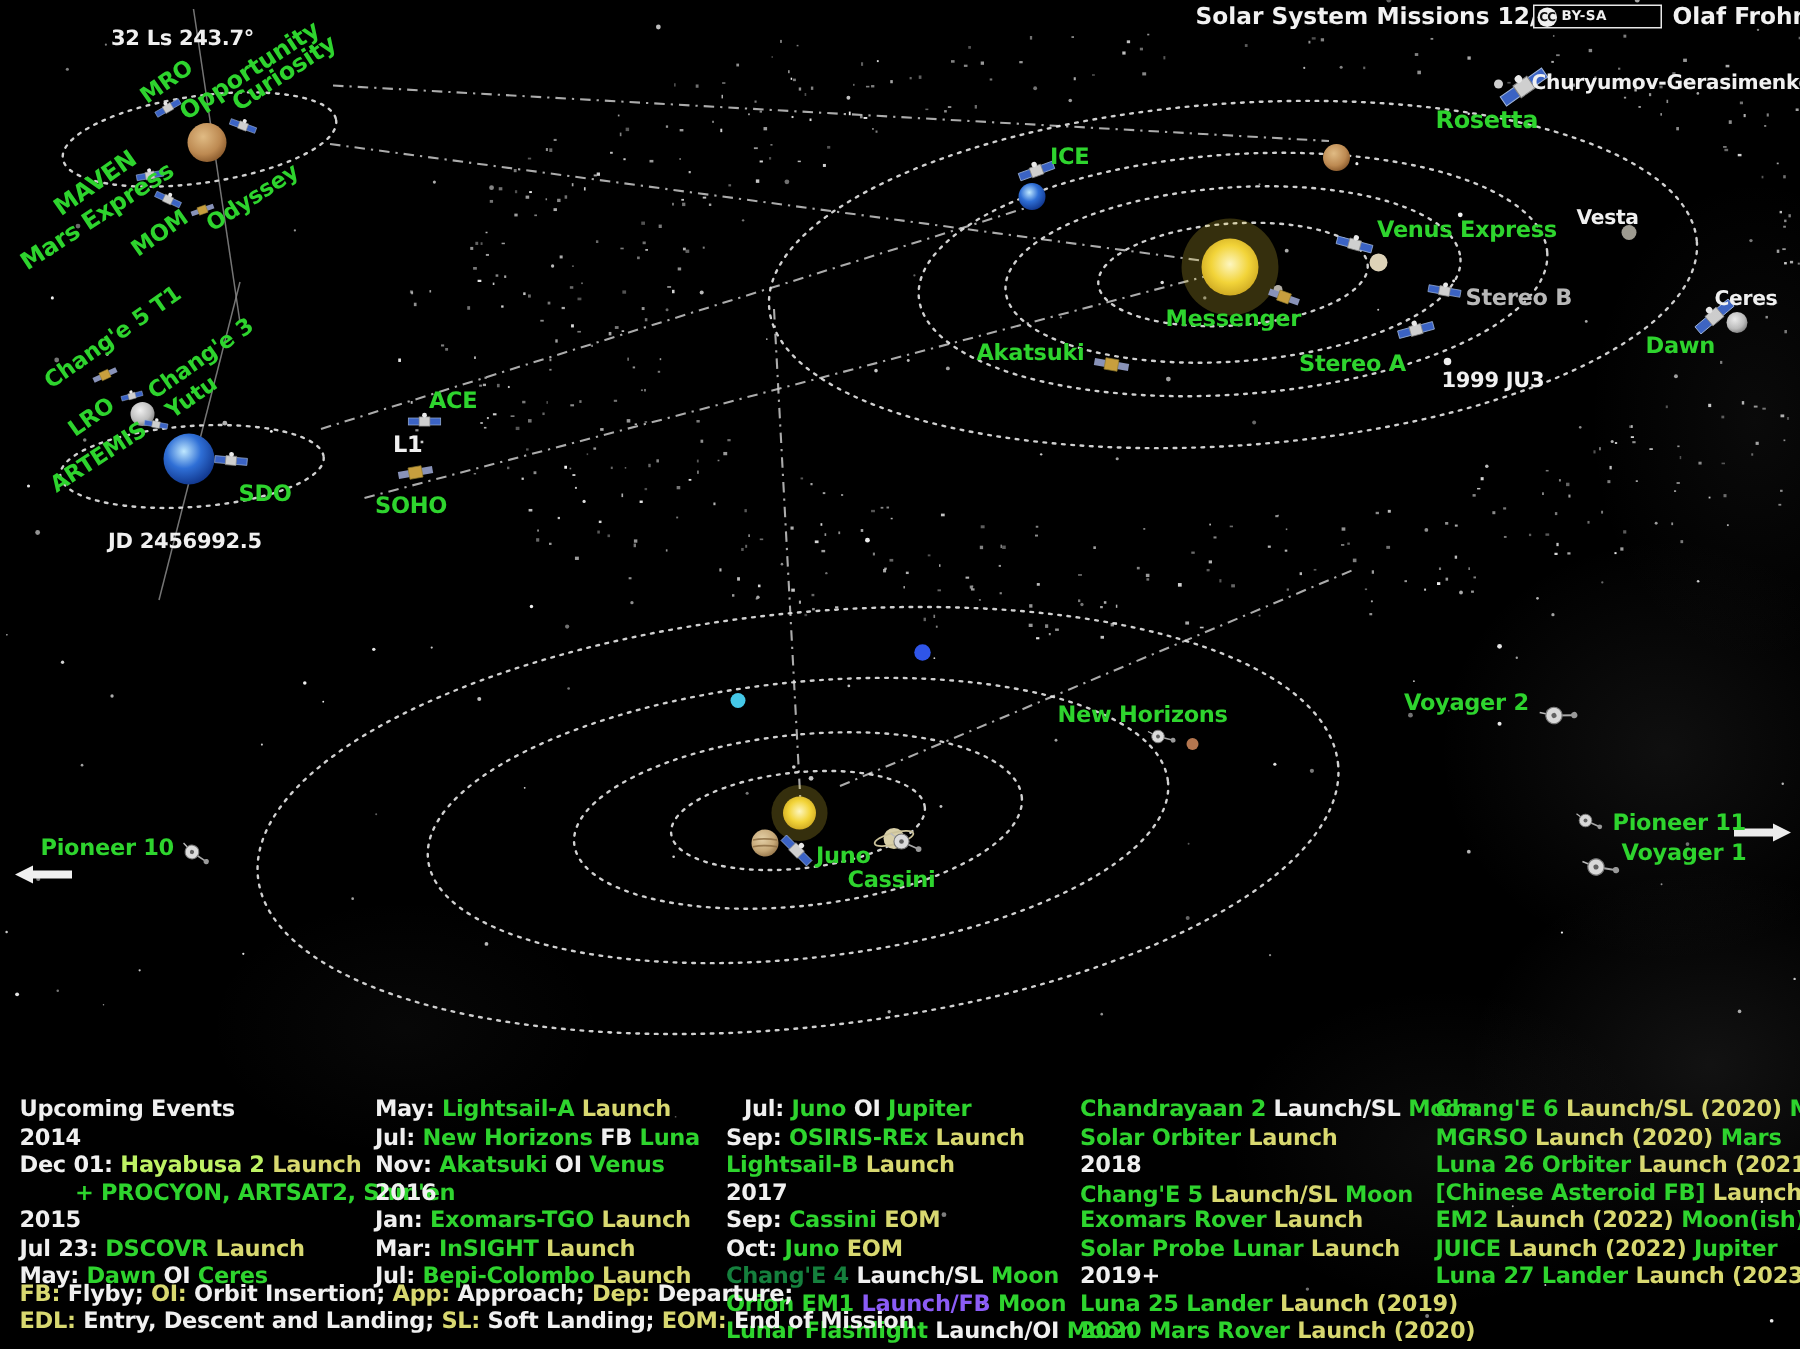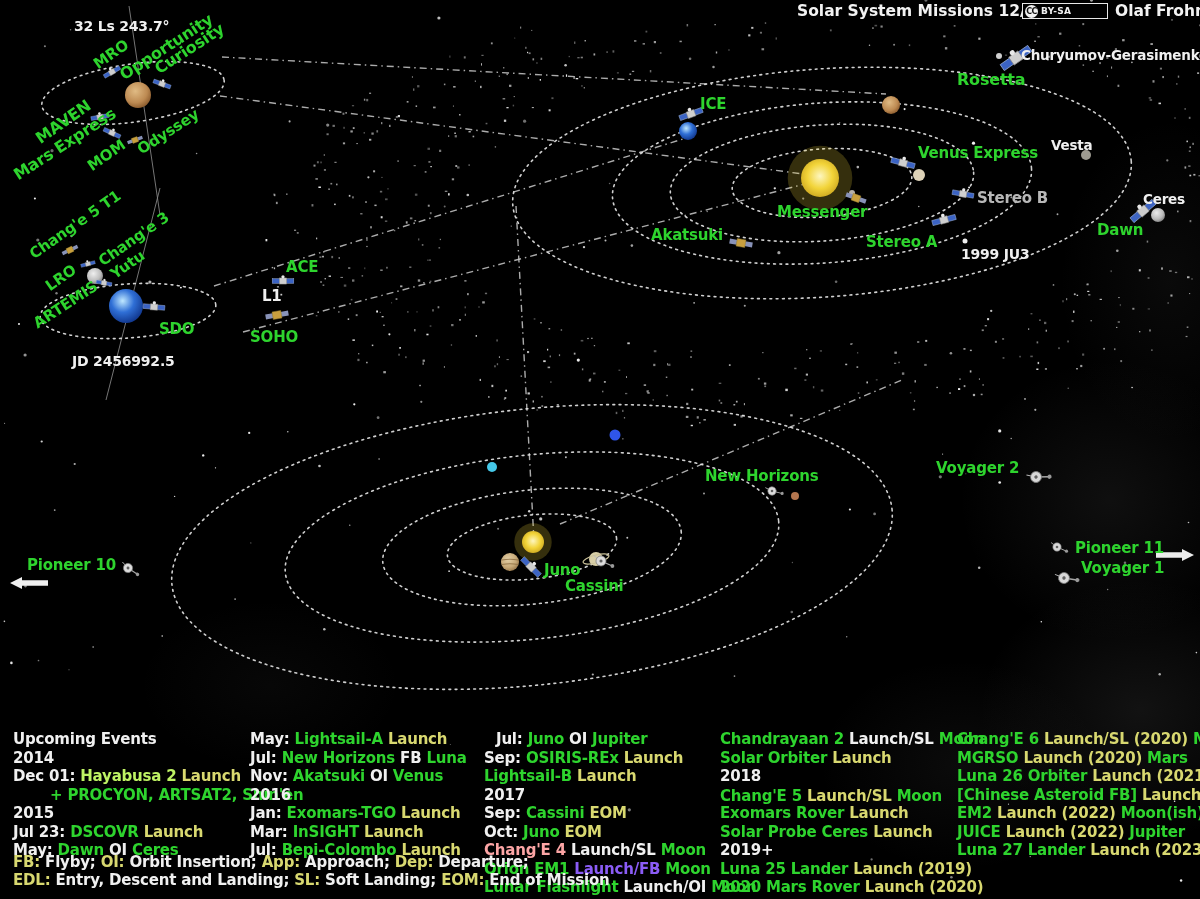--- a/index.html
+++ b/index.html
@@ -865,29 +865,29 @@
       <div class="ev" style="left: 250px; top: 787.5px;"><span style="color: rgb(240, 240, 240);">2016</span></div>
       <div class="ev" style="left: 250px; top: 806px;"><span style="color: rgb(240, 240, 240);">Jan: </span><span style="color: rgb(46, 212, 46);">Exomars-TGO</span><span style="color: rgb(216, 216, 112);"> Launch</span></div>
       <div class="ev" style="left: 250px; top: 824.5px;"><span style="color: rgb(240, 240, 240);">Mar: </span><span style="color: rgb(46, 212, 46); text-align: center;">InSIGHT</span><span style="color: rgb(216, 216, 112);"> Launch</span></div>
       <div class="ev" style="left: 250px; top: 843px;"><span style="color: rgb(240, 240, 240);">Jul: </span><span style="color: rgb(46, 212, 46);">Bepi-Colombo</span><span style="color: rgb(216, 216, 112);"> Launch</span></div>
       <div class="ev" style="left: 496px; top: 732px;"><span style="color: rgb(240, 240, 240);">Jul: </span><span style="color: rgb(46, 212, 46);">Juno</span><span style="color: rgb(240, 240, 240);"> OI </span><span style="color: rgb(46, 212, 46);">Jupiter</span></div>
       <div class="ev" style="left: 484px; top: 750.5px;"><span style="color: rgb(240, 240, 240);">Sep: </span><span style="color: rgb(46, 212, 46);">OSIRIS-REx</span><span style="color: rgb(216, 216, 112);"> Launch</span></div>
       <div class="ev" style="left: 484px; top: 769px;"><span style="color: rgb(46, 212, 46);">Lightsail-B</span><span style="color: rgb(216, 216, 112);"> Launch</span></div>
       <div class="ev" style="left: 484px; top: 787.5px;"><span style="color: rgb(240, 240, 240);">2017</span></div>
       <div class="ev" style="left: 484px; top: 806px;"><span style="color: rgb(240, 240, 240);">Sep: </span><span style="color: rgb(46, 212, 46);">Cassini</span><span style="color: rgb(216, 216, 112);"> EOM</span></div>
       <div class="ev" style="left: 484px; top: 824.5px;"><span style="color: rgb(240, 240, 240);">Oct: </span><span style="color: rgb(46, 212, 46);">Juno</span><span style="color: rgb(216, 216, 112);"> EOM</span></div>
-      <div class="ev" style="left: 484px; top: 843px;"><span style="color: #fca5a5;">Chang'E 4</span><span style="color: rgb(240, 240, 240);"> Launch/SL </span><span style="color: rgb(46, 212, 46);">Moon</span></div>
+      <div class="ev" style="left: 484px; top: 843px;"><span style="color: #15803d;">Chang'E 4</span><span style="color: rgb(240, 240, 240);"> Launch/SL </span><span style="color: rgb(46, 212, 46);">Moon</span></div>
       <div class="ev" style="left: 484px; top: 861.5px;"><span style="color: rgb(46, 212, 46);">Orion EM1</span><span style="color: #8b5cf6; text-align: center;"> Launch/FB </span><span style="color: rgb(46, 212, 46);">Moon</span></div>
       <div class="ev" style="left: 484px; top: 880px;"><span style="color: rgb(46, 212, 46);">Lunar Flashlight</span><span style="color: rgb(240, 240, 240);"> Launch/OI </span><span style="color: rgb(46, 212, 46);">Moon</span></div>
       <div class="ev" style="left: 720px; top: 732px;"><span style="color: rgb(46, 212, 46);">Chandrayaan 2</span><span style="color: rgb(240, 240, 240);"> Launch/SL </span><span style="color: rgb(46, 212, 46);">Moon</span></div>
       <div class="ev" style="left: 720px; top: 750.5px;"><span style="color: rgb(46, 212, 46);">Solar Orbiter</span><span style="color: rgb(216, 216, 112);"> Launch</span></div>
       <div class="ev" style="left: 720px; top: 769px;"><span style="color: rgb(240, 240, 240);">2018</span></div>
       <div class="ev" style="left: 720px; top: 789px;"><span style="color: rgb(46, 212, 46);">Chang'E 5</span><span style="color: rgb(216, 216, 112);"> Launch/SL </span><span style="color: rgb(46, 212, 46);">Moon</span></div>
       <div class="ev" style="left: 720px; top: 806px;"><span style="color: rgb(46, 212, 46);">Exomars Rover</span><span style="color: rgb(216, 216, 112);"> Launch</span></div>
-      <div class="ev" style="left: 720px; top: 824.5px;"><span style="color: rgb(46, 212, 46);">Solar Probe Ceres</span><span style="color: rgb(216, 216, 112);"> Launch</span></div>
+      <div class="ev" style="left: 720px; top: 824.5px;"><span style="color: rgb(46, 212, 46);">Solar Probe Lunar</span><span style="color: rgb(216, 216, 112);"> Launch</span></div>
       <div class="ev" style="left: 720px; top: 843px;"><span style="color: rgb(240, 240, 240);">2019+</span></div>
       <div class="ev" style="left: 720px; top: 861.5px;"><span style="color: rgb(46, 212, 46);">Luna 25 Lander</span><span style="color: rgb(216, 216, 112);"> Launch (2019)</span></div>
       <div class="ev" style="left: 720px; top: 880px;"><span style="color: rgb(46, 212, 46);">2020 Mars Rover</span><span style="color: rgb(216, 216, 112);"> Launch (2020)</span></div>
       <div class="ev" style="left: 957px; top: 732px;"><span style="color: rgb(46, 212, 46);">Chang'E 6</span><span style="color: rgb(216, 216, 112);"> Launch/SL (2020) </span><span style="color: rgb(46, 212, 46);">Moon</span></div>
       <div class="ev" style="left: 957px; top: 750.5px;"><span style="color: rgb(46, 212, 46);">MGRSO</span><span style="color: rgb(216, 216, 112);"> Launch (2020) </span><span style="color: rgb(46, 212, 46);">Mars</span></div>
       <div class="ev" style="left: 957px; top: 769px;"><span style="color: rgb(46, 212, 46);">Luna 26 Orbiter</span><span style="color: rgb(216, 216, 112);"> Launch (2021)</span></div>
       <div class="ev" style="left: 957px; top: 787.5px;"><span style="color: rgb(46, 212, 46);">[Chinese Asteroid FB]</span><span style="color: rgb(216, 216, 112);"> Launch (2022)</span></div>
       <div class="ev" style="left: 957px; top: 806px;"><span style="color: rgb(46, 212, 46);">EM2</span><span style="color: rgb(216, 216, 112);"> Launch (2022) </span><span style="color: rgb(46, 212, 46);">Moon(ish)</span></div>
       <div class="ev" style="left: 957px; top: 824.5px;"><span style="color: rgb(46, 212, 46);">JUICE</span><span style="color: rgb(216, 216, 112);"> Launch (2022) </span><span style="color: rgb(46, 212, 46);">Jupiter</span></div>
       <div class="ev" style="left: 957px; top: 843px;"><span style="color: rgb(46, 212, 46);">Luna 27 Lander</span><span style="color: rgb(216, 216, 112);"> Launch (2023)</span></div>

